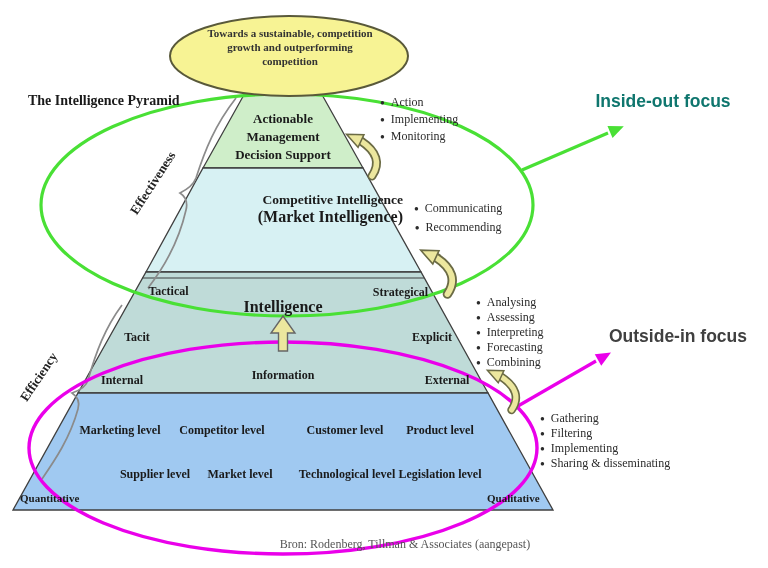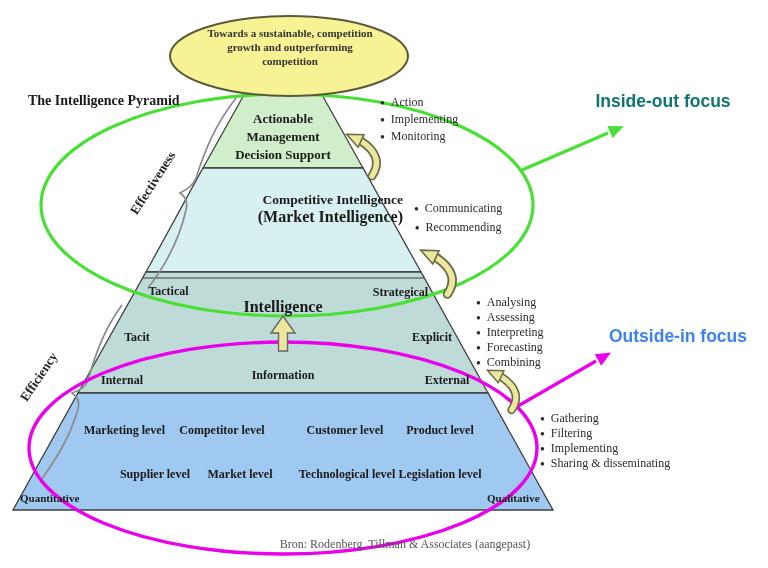--- a/index.html
+++ b/index.html
@@ -18,21 +18,21 @@
   .lbl-tactical{left:131px;top:284px;width:75px;}
   .lbl-intelligence{left:233px;top:279px;width:100px;font-size:16px;margin-top:18px;}
   .lbl-strategical{left:358px;top:285px;width:85px;}
   .lbl-tacit{left:105px;top:330px;width:64px;}
   .lbl-explicit{left:398px;top:330px;width:68px;}
   .lbl-internal{left:88px;top:373px;width:68px;}
   .lbl-information{left:233px;top:368px;width:100px;font-size:12px;}
   .lbl-external{left:413px;top:373px;width:68px;}
   .lbl-rough{left:223px;top:399px;width:120px;font-size:12.5px;}
   .lv{line-height:1.3;}
-  .lv-marketing{left:75px;top:423px;width:90px;text-align:right;}
+  .lv-marketing{left:75px;top:423px;width:90px;}
   .lv-competitor{left:177px;top:423px;width:90px;}
   .lv-customer{left:300px;top:423px;width:90px;}
   .lv-product{left:395px;top:423px;width:90px;}
   .lv-supplier{left:110px;top:467px;width:90px;}
   .lv-market{left:195px;top:467px;width:90px;}
   .lv-technological{left:295px;top:467px;width:104px;}
   .lv-legislation{left:392px;top:467px;width:96px;}
   .lbl-quant{left:20px;top:492px;font-size:11px;font-weight:bold;}
   .lbl-qual{left:487px;top:492px;font-size:11px;font-weight:bold;}
   .source{left:240px;top:517px;width:330px;font-size:12px;color:#555;margin-top:20px;}
@@ -40,21 +40,21 @@
   .effectiveness{left:101px;top:175px;width:104px;transform:rotate(-57deg);}
   .efficiency{left:0px;top:369px;width:78px;transform:rotate(-56deg);}
   ul.blist{list-style:none;margin:12px;padding:0;font-size:12px;color:#2b2b2b;white-space:nowrap;}
   ul.blist li::before{content:"\25CF";font-size:8px;margin-right:6px;vertical-align:1px;}
   .list-action{left:368px;top:82px;line-height:17px;}
   .list-communicate{left:402px;top:187px;line-height:18px;text-align:center;}
   .list-analyse{left:464px;top:283px;line-height:15px;}
   .list-gather{left:528px;top:399px;line-height:15px;}
   .focus{font-family:"Liberation Sans", sans-serif;font-weight:bold;font-size:17.5px;white-space:nowrap;}
   .inside-out{left:578px;top:91px;width:170px;color:#0f766e;}
-  .outside-in{left:594px;top:326px;width:168px;color:#3b82f6;}
+  .outside-in{left:594px;top:326px;width:168px;color:#404040;}
 </style>
 </head>
 <body>
 
 <div id="stage">
 
   <svg id="diagram-svg" width="768" height="568" viewBox="0 0 768 568">
 
     <polygon points="283,25 363,168 203,168" stroke-width="1.3" stroke="#3f3f3f" fill="#cfeec9"></polygon>
     <polygon points="203,168 363,168 421,272 146,272" stroke-width="1.3" stroke="#3f3f3f" fill="#d7f1f3"></polygon>

